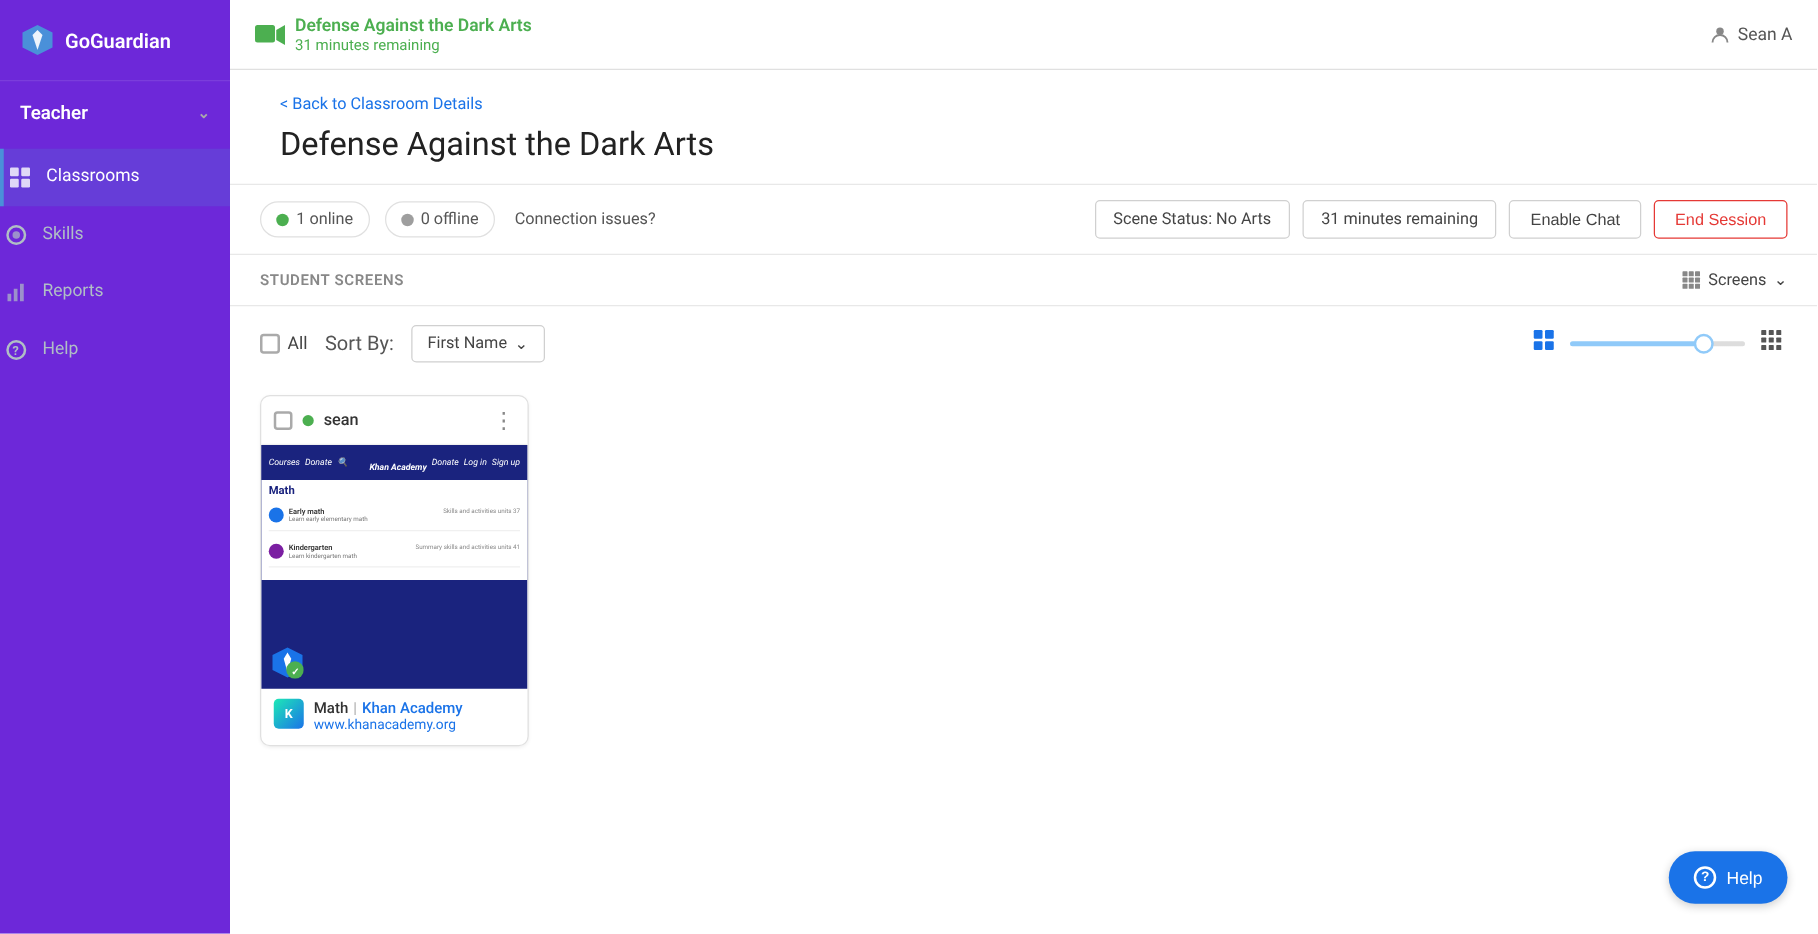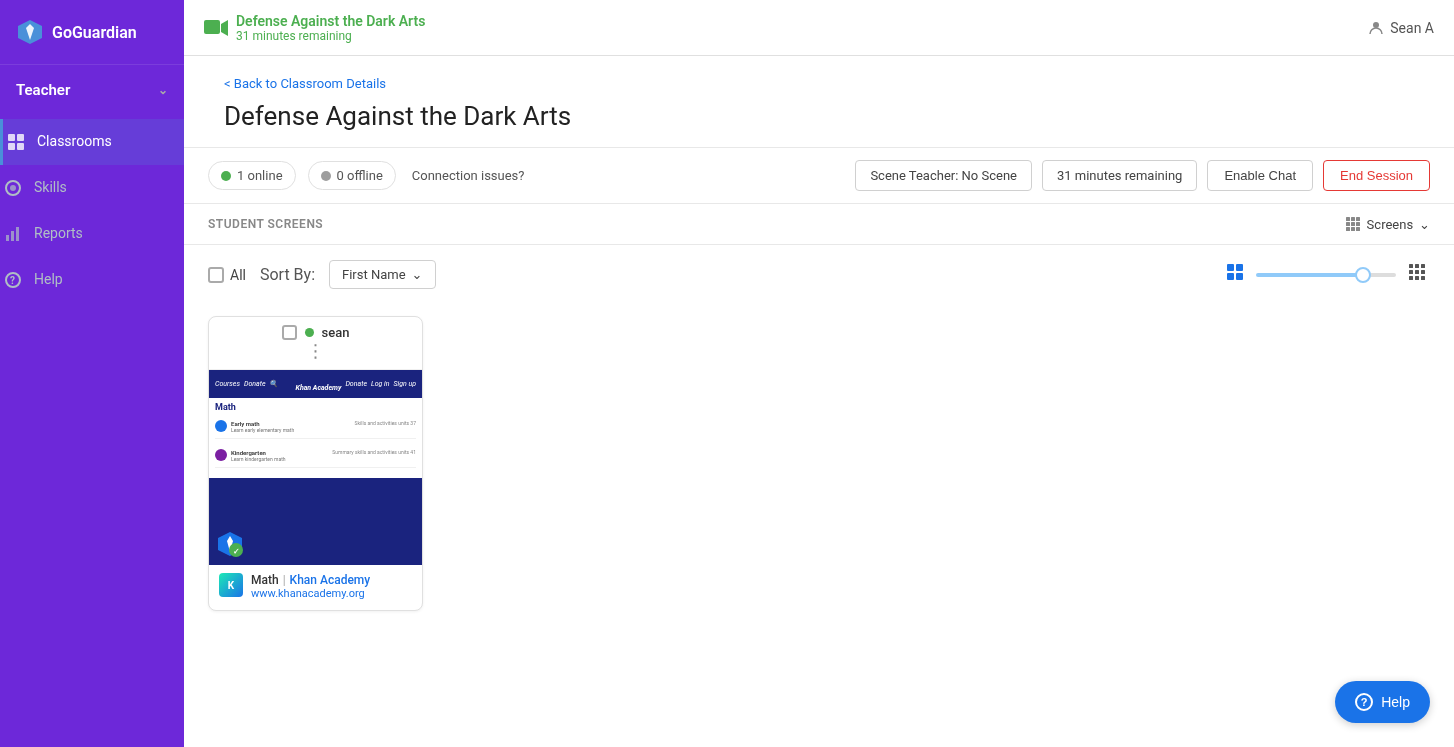--- a/index.html
+++ b/index.html
@@ -189,21 +189,20 @@
       overflow: hidden;
       background: #fff;
       box-shadow: 0 1px 3px rgba(0,0,0,0.06);
     }
     .card-header {
       display: flex;
       align-items: center;
       justify-content: space-between;
       padding: 8px 10px;
       border-bottom: 1px solid #f0f0f0;
-      flex-direction: column;
     }
     .card-header-left { display: flex; align-items: center; gap: 8px; }
     .card-checkbox { width: 15px; height: 15px; border: 2px solid #aaa; border-radius: 3px; background: #fff; }
     .student-dot { width: 9px; height: 9px; border-radius: 50%; background: #4caf50; }
     .student-name { font-size: 13px; font-weight: 500; color: #333; }
     .card-menu { color: #888; font-size: 18px; cursor: pointer; }
 
     
     .card-screenshot {
       background: #1a237e;
@@ -380,21 +379,21 @@
         <span class="dot-green"></span>
         <span>1 online</span>
       </div>
       <div class="status-pill">
         <span class="dot-gray"></span>
         <span>0 offline</span>
       </div>
       <span class="connection-issues">Connection issues?</span>
 
       <div class="status-bar-right">
-        <div class="scene-status-badge">Scene Teacher: No Scene</div>
+        <div class="scene-status-badge">Scene Status: No Arts</div>
         <div class="time-badge">31 minutes remaining</div>
         <button class="enable-chat-btn">Enable Chat</button>
         <button class="end-session-btn">End Session</button>
       </div>
     </div>
 
     <div class="student-screens-header">
       <span class="student-screens-label">STUDENT SCREENS</span>
       <div class="screens-dropdown">
         <svg width="16" height="16" viewBox="0 0 16 16">

